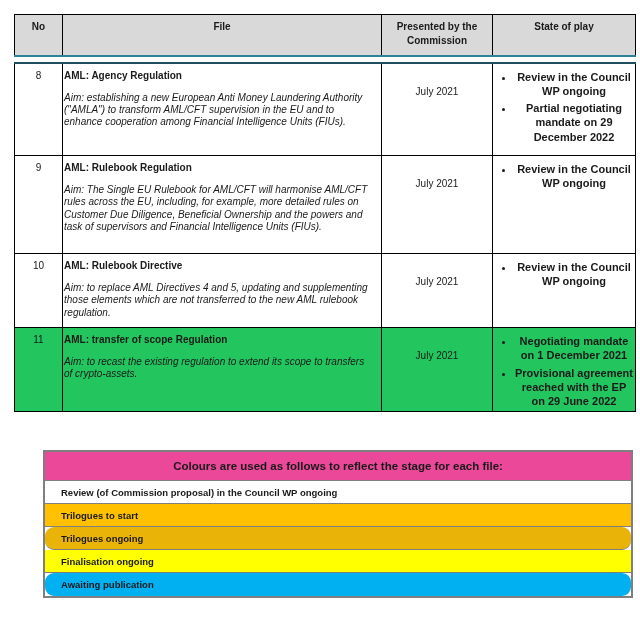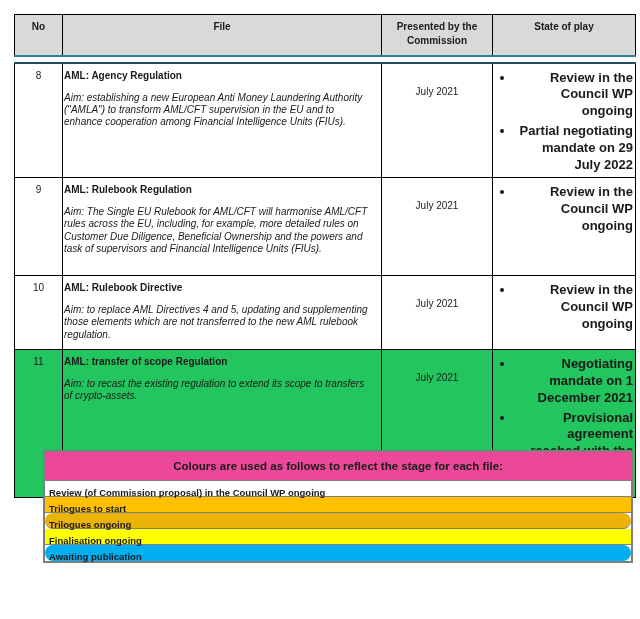--- a/index.html
+++ b/index.html
@@ -43,43 +43,43 @@
   .body-table tr:nth-child(3) td { height:74px; }
   .body-table tr:nth-child(4) td { height:76px; }
 
   td.no   { text-align:center; padding-top:6px; }
   td.file { padding:6px 8px 0 1px; }
   .file-title { font-weight:bold; font-size:10px; }
   .file-aim   { font-style:italic; margin-top:11px; line-height:1.24; font-size:10px; }
   td.pres { text-align:center; padding-top:22px; }
   td.state ul { margin:0; padding:6px 2px 0 22px; }
   td.state li {
-    font-weight:bold; font-size:13px; line-height:1.3;
-    margin-bottom:3px; text-align:right;
+    font-weight:bold; font-size:11px; line-height:1.3;
+    margin-bottom:3px; text-align:center;
   }
 
   
   .legend {
     position:absolute; left:43px; top:450px;
     width:590px;
     border:2px solid #7f7f7f;
     background:#ffffff;
   }
   .legend-title {
     background:#ec4899;
     border-bottom:1px solid #7f7f7f;
     font-weight:bold; font-size:11.5px;
     text-align:center;
     height:29px; line-height:29px;
   }
   .legend-item {
     border-bottom:1px solid #7f7f7f;
     font-weight:bold; font-size:9.5px;
-    height:16px; line-height:24px;
-    padding-left:4px;
+    height:23px; line-height:24px;
+    padding-left:16px;
   }
   .legend-item:last-child { border-bottom:none; }
 </style>
 </head>
 <body>
 
 <div class="page">
 
   <table class="hdr-table">
     <colgroup>
@@ -110,21 +110,21 @@
         <tr>
       <td class="no">8</td>
       <td class="file">
         <div class="file-title">AML: Agency Regulation</div>
         <div class="file-aim">Aim: establishing a new European Anti Money Laundering Authority ("AMLA") to transform AML/CFT supervision in the EU and to enhance cooperation among Financial Intelligence Units (FIUs).</div>
       </td>
       <td class="pres">July 2021</td>
       <td class="state">
         <ul>
           <li>Review in the Council WP ongoing</li>
-          <li>Partial negotiating mandate on 29 July 2022</li>
+          <li>Partial negotiating mandate on 29 December 2022</li>
         </ul>
       </td>
     </tr>
 
     <tr>
       <td class="no">9</td>
       <td class="file">
         <div class="file-title">AML: Rulebook Regulation</div>
         <div class="file-aim">Aim: The Single EU Rulebook for AML/CFT will harmonise AML/CFT rules across the EU, including, for example, more detailed rules on Customer Due Diligence, Beneficial Ownership and the powers and task of supervisors and Financial Intelligence Units (FIUs).</div>
       </td>

